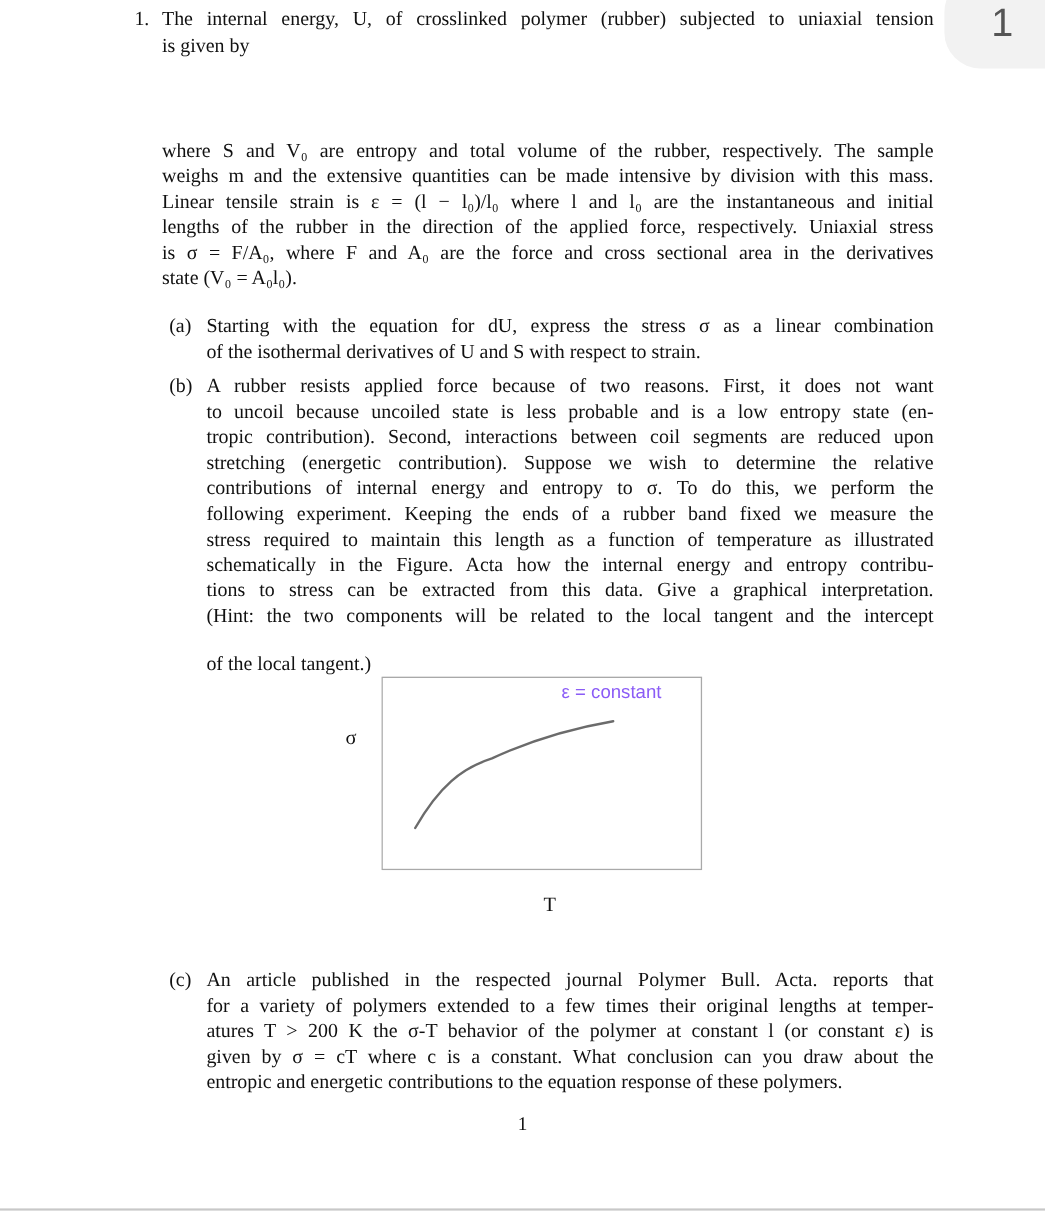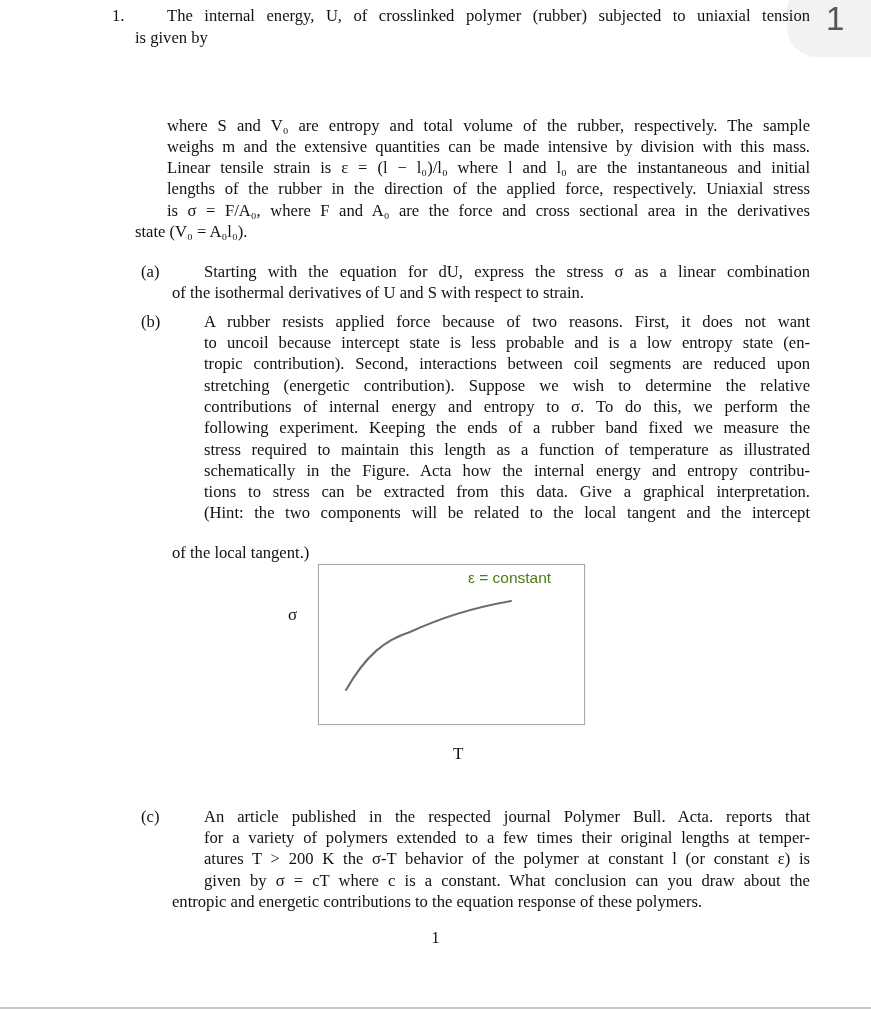--- a/index.html
+++ b/index.html
@@ -15,34 +15,34 @@
   .badge {
     position: absolute; left: 787px; top: -20px; width: 120px; height: 77px;
     background: #f2f2f2; border-radius: 30px;
   }
   .badge-num {
     position: absolute; left: 826px; top: 0px; font-family: "Liberation Sans", "DejaVu Sans", sans-serif;
     font-size: 33px; color: #555; line-height: 38px;
   }
 
   .line { position: absolute; white-space: nowrap; line-height: 21px; }
-  .just { text-align: justify; text-align-last: justify; margin-left: 32px; }
+  .just { text-align: justify; text-align-last: justify; }
 
   .qnum { position: absolute; left: 112px; top: 5px; line-height: 21px; }
   .eq { position: absolute; left: 0; width: 871px; text-align: center; top: 75px; line-height: 21px; }
 
   .lbl { position: absolute; line-height: 21px; }
 
   .figure-box {
     position: absolute; left: 318px; top: 564px; width: 265px; height: 159px;
     border: 1px solid #a9a9a9; box-shadow: 0 0 1px #ccc; background: #fff;
   }
   .fig-annot {
     position: absolute; left: 468px; top: 569px; font-family: "Liberation Sans", "DejaVu Sans", sans-serif;
-    font-size: 15.5px; color: #4d7c0f;
+    font-size: 15.5px; color: #8b5cf6;
   }
   .y-label { position: absolute; left: 288px; top: 605px; font-size: 17px; }
   .x-label { position: absolute; left: 453px; top: 744px; font-size: 17px; }
   svg.curve { position: absolute; left: 0; top: 0; }
 
   .page-footer { position: absolute; left: 0; width: 871px; top: 929px; text-align: center; font-size: 16px; }
 </style>
 </head>
 <body>
 
@@ -68,21 +68,21 @@
 
   <div>
     <div class="lbl" style="left:141px; top:261px;">(a)</div>
     <div class="line just" style="left:172px; top:261px; width:606px;">Starting with the equation for dU, express the stress σ as a linear combination</div>
     <div class="line" style="left:172px; top:282px;">of the isothermal derivatives of U and S with respect to strain.</div>
   </div>
 
   <div>
     <div class="lbl" style="left:141px; top:311px;">(b)</div>
     <div class="line just" style="left:172px; top:311px; width:606px;">A rubber resists applied force because of two reasons. First, it does not want</div>
-    <div class="line just" style="left:172px; top:332px; width:606px;">to uncoil because intercept state is less probable and is a low entropy state (en-</div>
+    <div class="line just" style="left:172px; top:332px; width:606px;">to uncoil because uncoiled state is less probable and is a low entropy state (en-</div>
     <div class="line just" style="left:172px; top:353px; width:606px;">tropic contribution). Second, interactions between coil segments are reduced upon</div>
     <div class="line just" style="left:172px; top:375px; width:606px;">stretching (energetic contribution). Suppose we wish to determine the relative</div>
     <div class="line just" style="left:172px; top:396px; width:606px;">contributions of internal energy and entropy to σ. To do this, we perform the</div>
     <div class="line just" style="left:172px; top:417px; width:606px;">following experiment. Keeping the ends of a rubber band fixed we measure the</div>
     <div class="line just" style="left:172px; top:439px; width:606px;">stress required to maintain this length as a function of temperature as illustrated</div>
     <div class="line just" style="left:172px; top:460px; width:606px;">schematically in the Figure. Acta how the internal energy and entropy contribu-</div>
     <div class="line just" style="left:172px; top:481px; width:606px;">tions to stress can be extracted from this data. Give a graphical interpretation.</div>
     <div class="line just" style="left:172px; top:502px; width:606px;">(Hint: the two components will be related to the local tangent and the intercept</div>
     <div class="line" style="left:172px; top:510px;margin-top:32px;">of the local tangent.)</div>
   </div>

